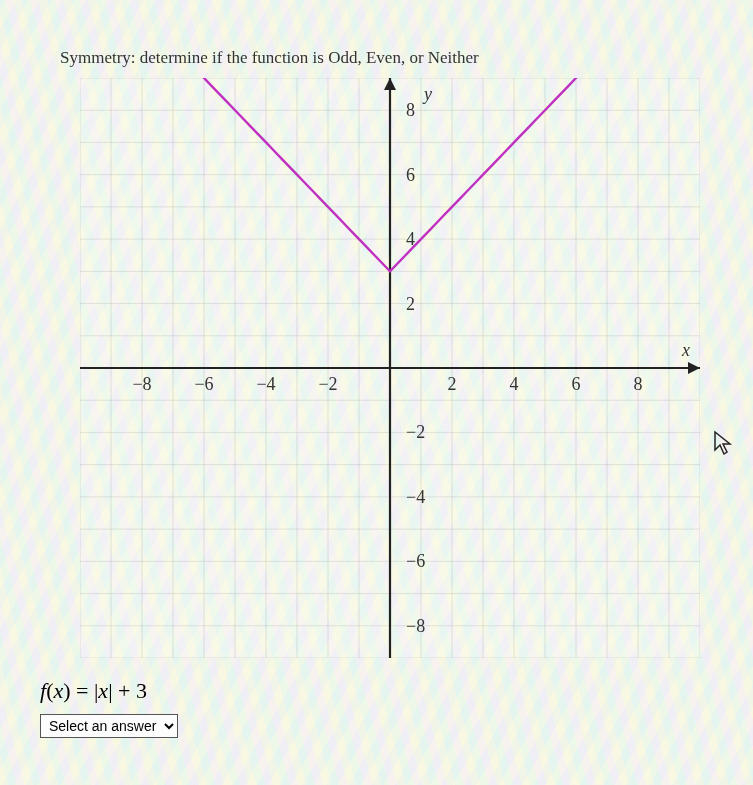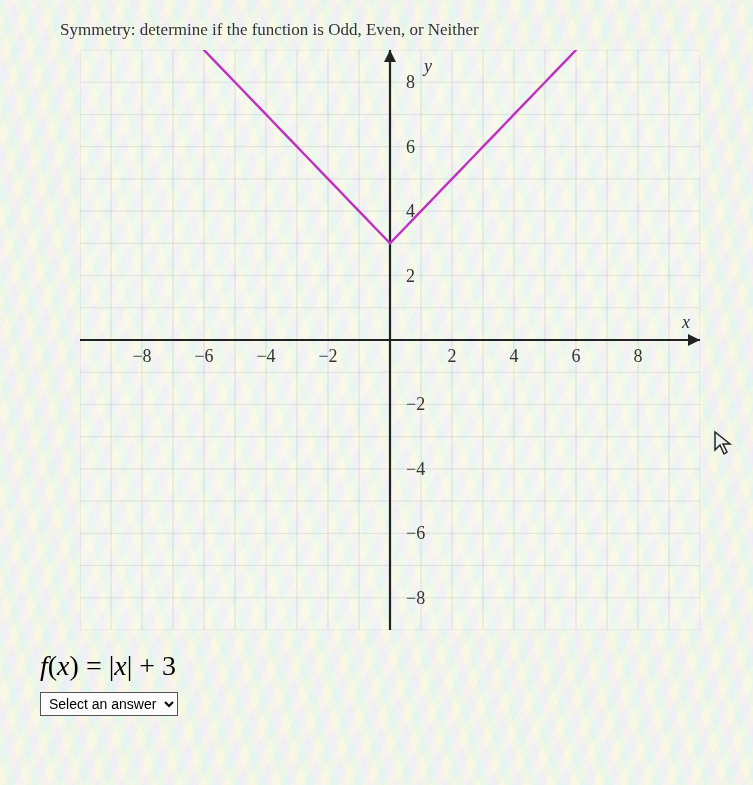--- a/index.html
+++ b/index.html
@@ -15,38 +15,38 @@
   }
   .moire-bg {
     position: absolute;
     top: 0; left: 0; right: 0; bottom: 0;
     background:
       repeating-linear-gradient(75deg, rgba(255,255,200,0.25) 0 8px, rgba(200,255,220,0.2) 8px 16px, rgba(255,220,255,0.15) 16px 24px),
       repeating-linear-gradient(-60deg, rgba(200,230,255,0.2) 0 10px, rgba(255,255,210,0.15) 10px 20px);
     z-index: 0;
     pointer-events: none;
   }
-  .content { position: relative; z-index: 1; }
+  .content { position: relative; z-index: 1; margin-top: 28px; }
   .question {
     font-size: 17px;
     color: #333;
     margin-bottom: 10px;
     padding-left: 20px;
   }
   .chart-wrap {
     width: 620px;
     margin: 0 auto 20px 40px;
   }
   svg.graph {
     background: rgba(255,255,255,0.15);
     display: block;
   }
   .fn {
     font-family: 'Times New Roman', serif;
-    font-size: 28px;
+    font-size: 22px;
     margin: 20px 0 10px 0;
   }
   select.answer {
     font-size: 14px;
     padding: 2px 4px;
     border: 1px solid #555;
     background: #fcfcfc;
   }
   .cursor-icon {
     position: absolute;

